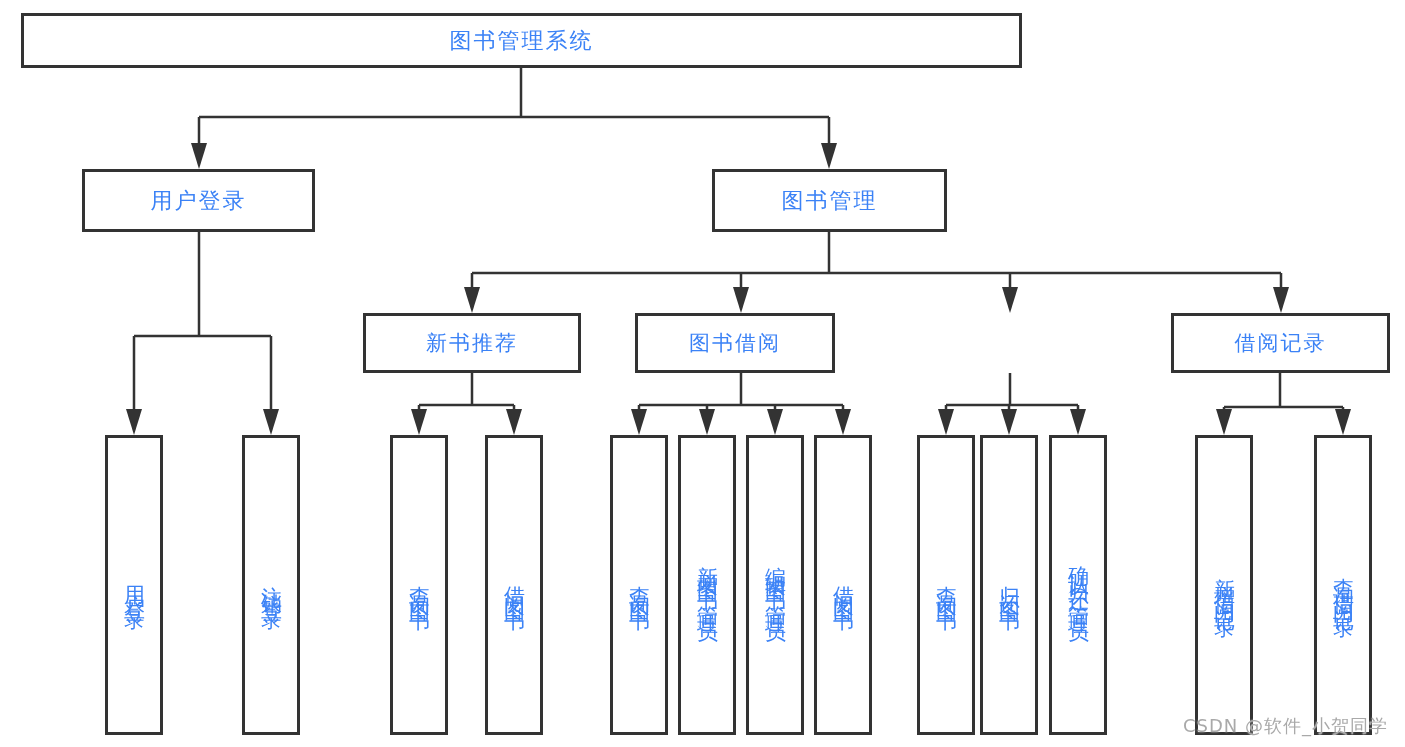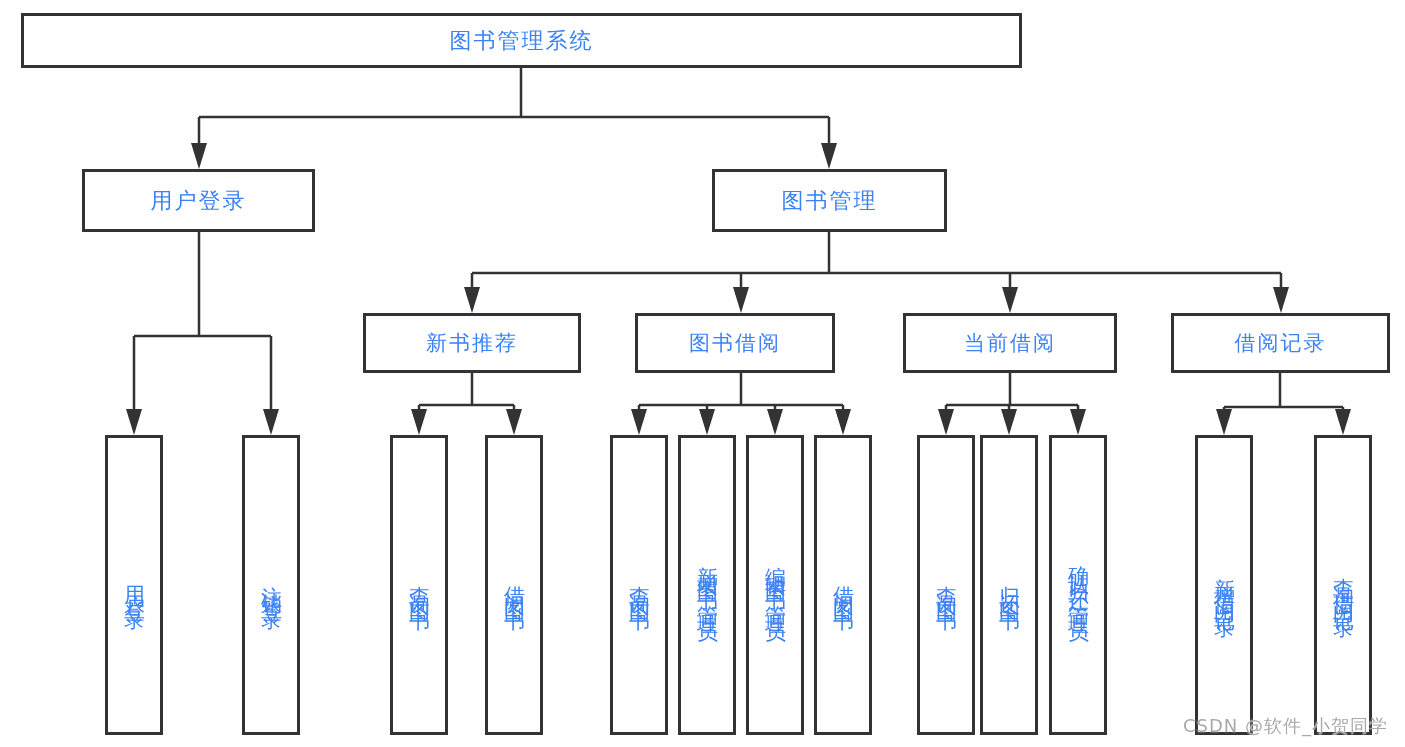--- a/index.html
+++ b/index.html
@@ -113,23 +113,20 @@
   <div class="node lvl2" style="left:712px; width:235px;">
     <span>图书管理</span>
   </div>
 
   <div class="node lvl3" style="left:363px; width:218px;">
     <span>新书推荐</span>
   </div>
   <div class="node lvl3" style="left:635px; width:200px;">
     <span>图书借阅</span>
   </div>
-  <div class="node lvl3" style="left:903px; width:214px;">
-    <span>当前借阅</span>
-  </div>
   <div class="node lvl3" style="left:1171px; width:219px;">
     <span>借阅记录</span>
   </div>
 
   <div class="node leaf" style="left:105px;">
     <span class="vtext">用户登录</span>
   </div>
   <div class="node leaf" style="left:242px;">
     <span class="vtext">注销登录</span>
   </div>

